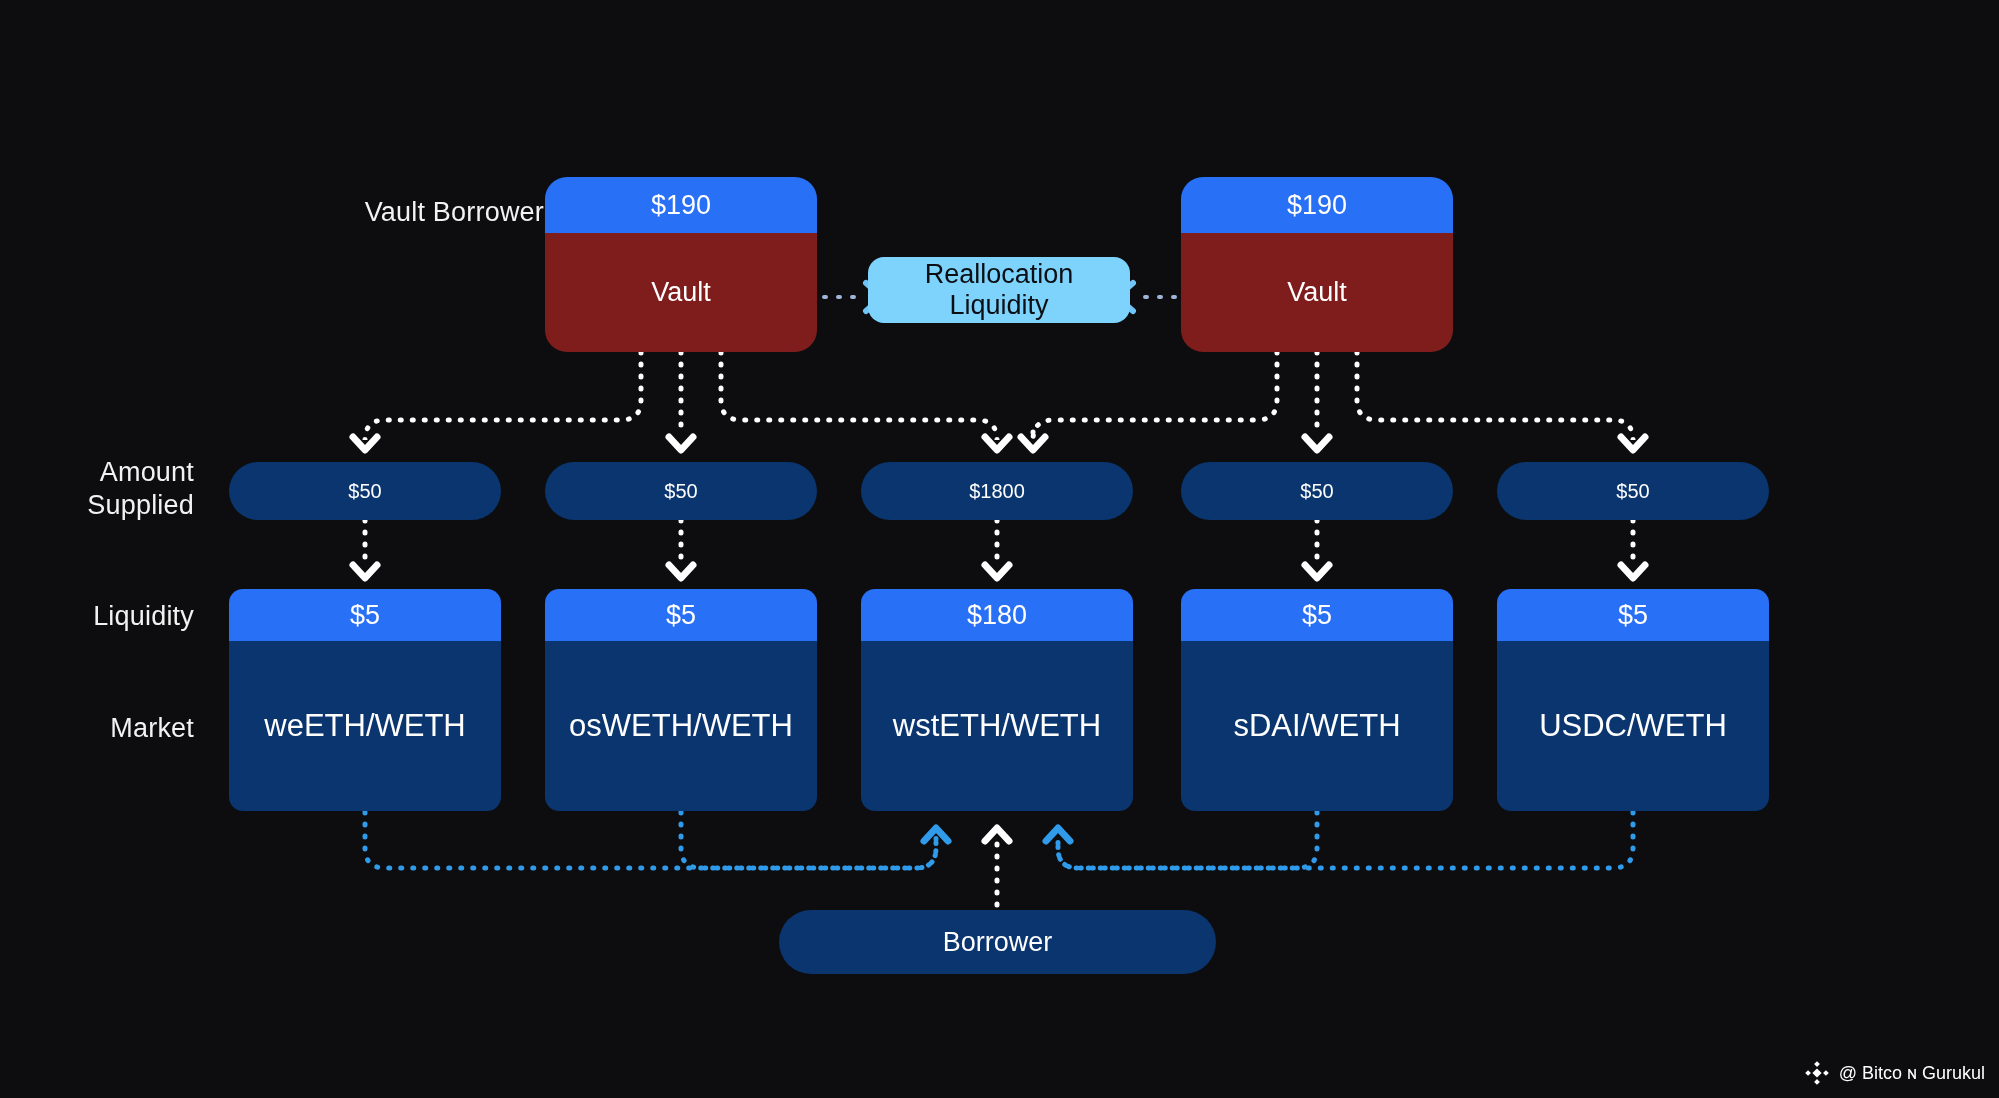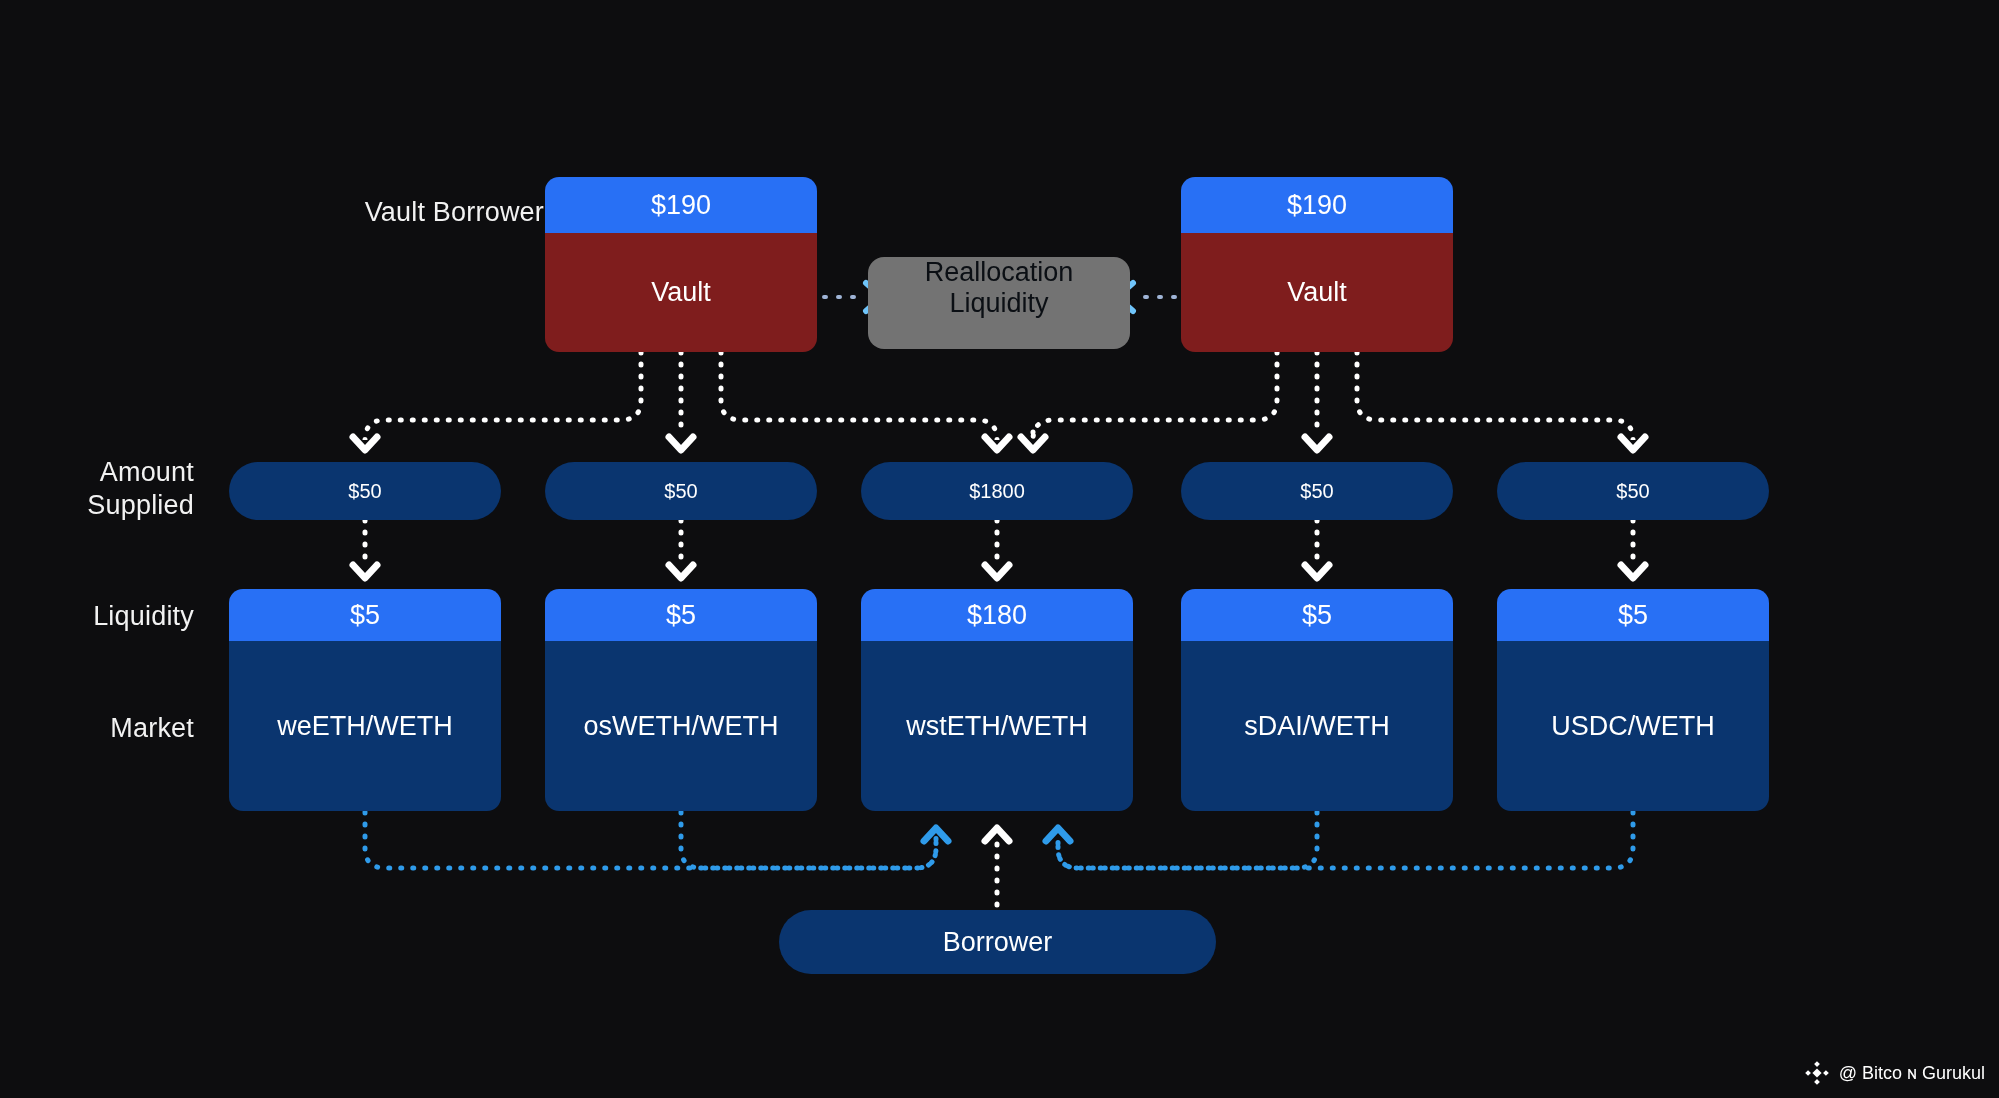--- a/index.html
+++ b/index.html
@@ -1,34 +1,34 @@
 <!DOCTYPE html>
 <html><head>
 <meta charset="utf-8">
 <style>
   html,body{margin:0;padding:0;background:#0d0d0f;}
   body{width:1999px;height:1098px;position:relative;overflow:hidden;
        font-family:"Liberation Sans",sans-serif;color:#fff;}
   #stage{position:absolute;inset:0;}
   .lbl{position:absolute;color:#f2f2f2;font-size:27px;line-height:1.22;text-align:right;letter-spacing:.2px;}
-  .vault{position:absolute;width:272px;height:175px;border-radius:14px;overflow:hidden;
+  .vault{position:absolute;width:272px;height:175px;border-radius:22px;overflow:hidden;
          display:flex;flex-direction:column;}
   .vault .cap{height:56px;background:#2870f5;display:flex;align-items:center;justify-content:center;
               font-size:27px;color:#fff;}
   .vault .bdy{flex:1;background:#7f1d1d;display:flex;align-items:center;justify-content:center;
               font-size:27px;color:#fff;}
-  .contract{position:absolute;width:262px;height:92px;border-radius:16px;background:#737373;
-            color:#0b0f14;display:flex;align-items:flex-start;justify-content:center;text-align:center;
+  .contract{position:absolute;width:262px;height:66px;border-radius:16px;background:#7dd3fc;
+            color:#0b0f14;display:flex;align-items:center;justify-content:center;text-align:center;
             font-size:27px;line-height:1.16;}
   .pill{position:absolute;width:272px;height:58px;border-radius:29px;background:#0a356f;
         display:flex;align-items:center;justify-content:center;font-size:20px;color:#fff;}
   .market{position:absolute;width:272px;height:222px;border-radius:14px;overflow:hidden;
           display:flex;flex-direction:column;}
   .market .cap{height:52px;background:#2870f5;display:flex;align-items:center;justify-content:center;font-size:27px;}
-  .market .bdy{flex:1;background:#0a356f;display:flex;align-items:center;justify-content:center;font-size:27px;}
+  .market .bdy{flex:1;background:#0a356f;display:flex;align-items:center;justify-content:center;font-size:31px;}
   .borrower{position:absolute;width:437px;height:64px;border-radius:32px;background:#0a356f;
             display:flex;align-items:center;justify-content:center;font-size:27px;color:#fff;}
   svg.wires{position:absolute;inset:0;width:1999px;height:1098px;pointer-events:none;}
   .wm{position:absolute;right:14px;bottom:12px;display:flex;align-items:center;gap:9px;
       font-size:18px;color:#fff;}
   .wm .dia{width:26px;height:26px;position:relative;}
 </style>
 </head>
 <body>
 

